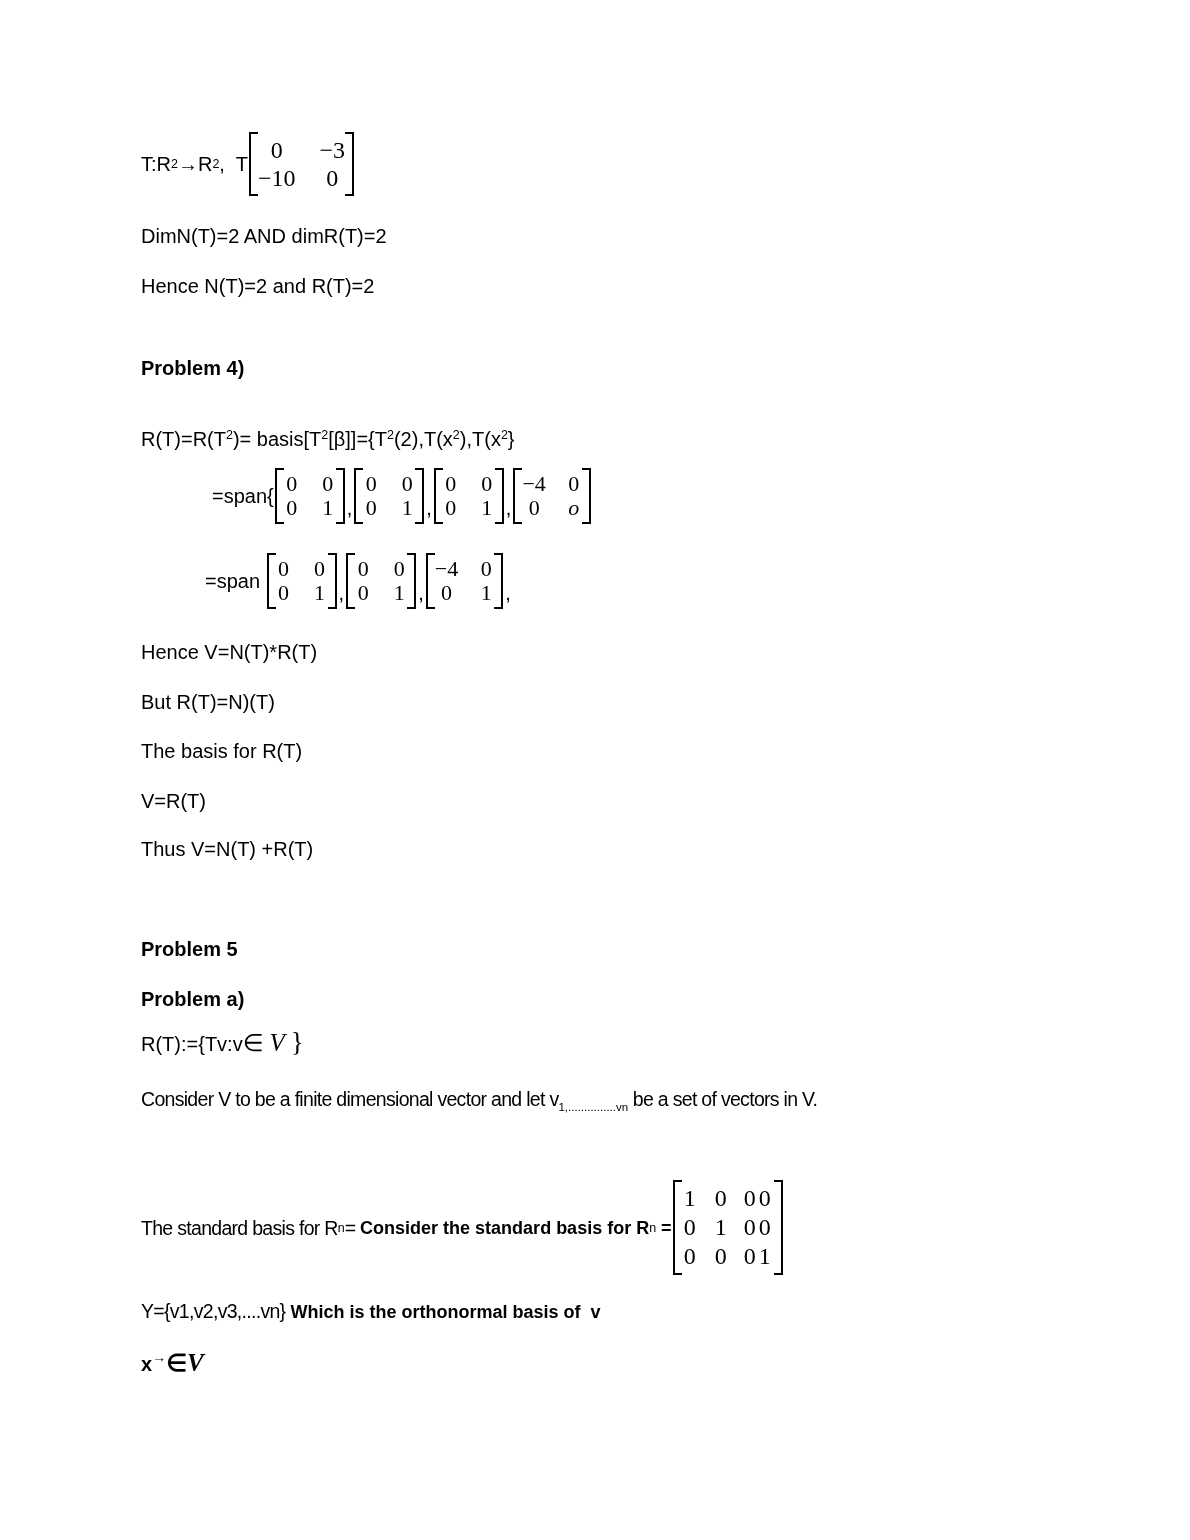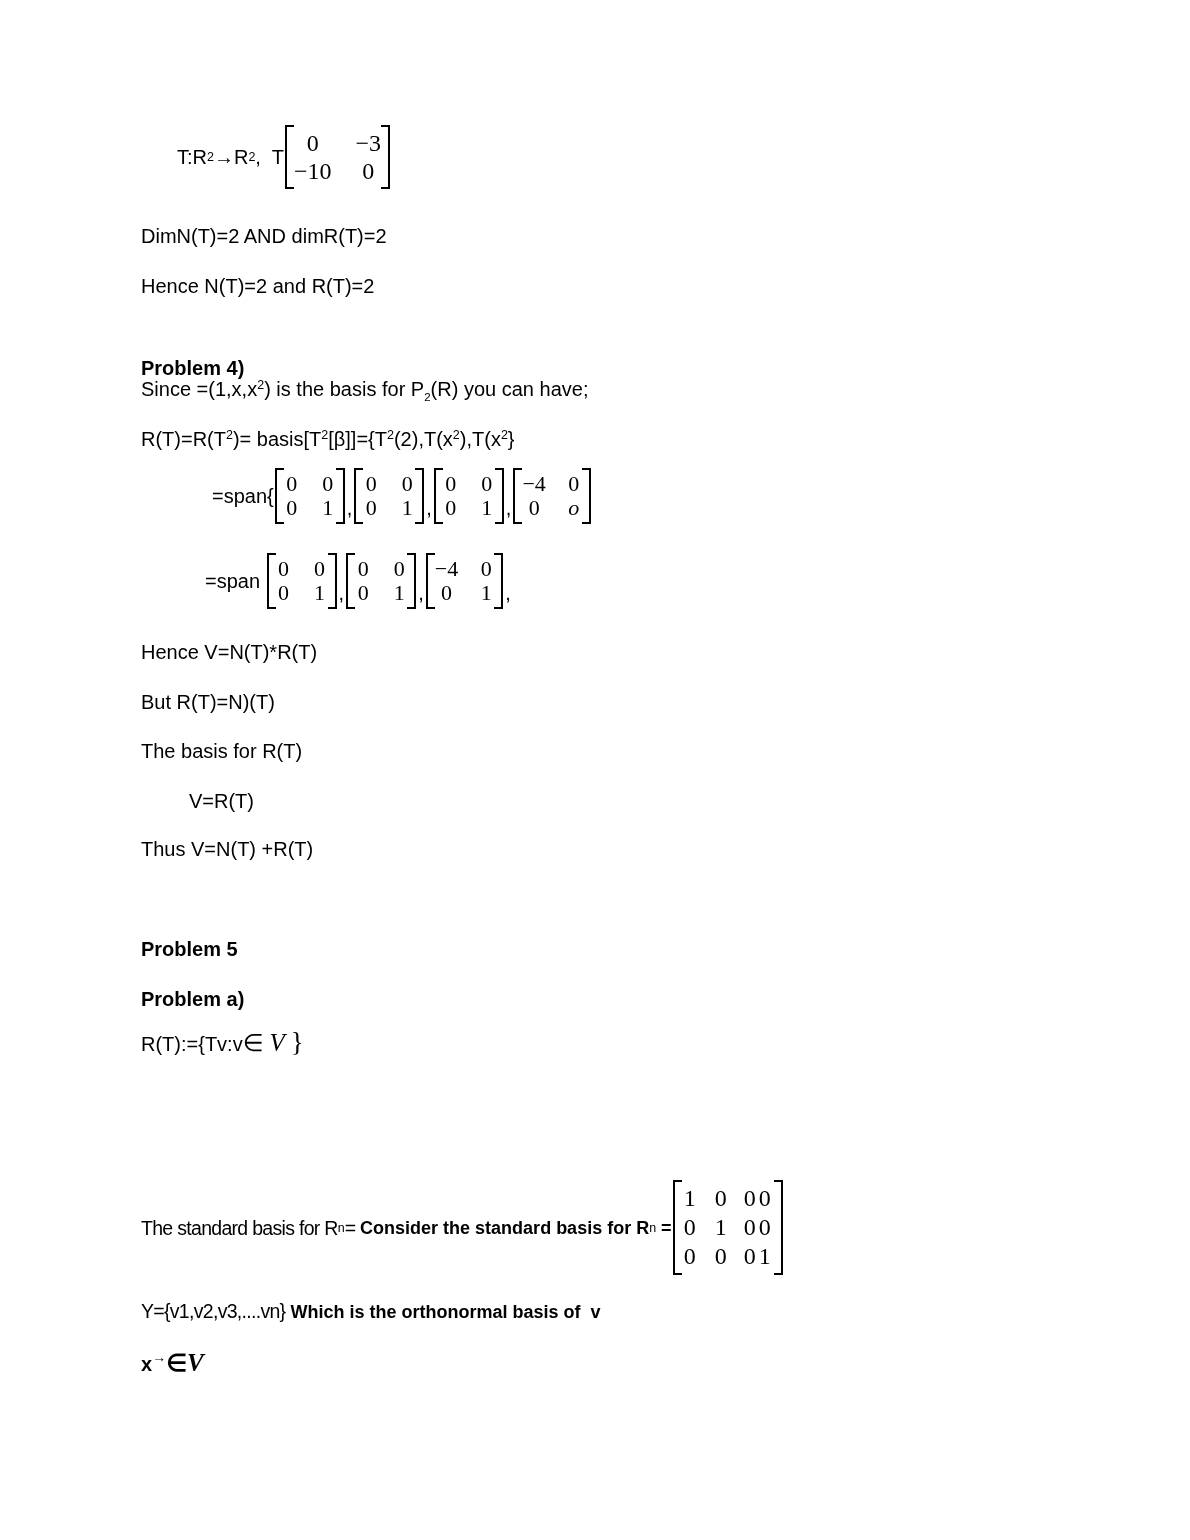--- a/index.html
+++ b/index.html
@@ -31,52 +31,52 @@
   .mcomma{align-self:flex-end;padding:0 1px 4px 1px;font-size:20px;}
   .elem{font-family:"Liberation Serif",serif;font-size:24px;}
   .vital{font-family:"Liberation Serif",serif;font-style:italic;font-size:25px;}
   .brace{font-family:"Liberation Serif",serif;font-size:27px;font-weight:300;}
 </style>
 </head>
 <body>
 
 <div class="page">
 
-  <p class="ln flexln" style="top:125px;left:141px;margin-left:36px;"><span>T:R</span><sup class="s">2</sup><span>→R</span><sup class="s">2</sup><span>,  T</span><span class="mx"><span class="mg g-lg"><span>0</span><span>−3</span><span>−10</span><span>0</span></span></span></p>
+  <p class="ln flexln" style="top:132px;left:141px;"><span>T:R</span><sup class="s">2</sup><span>→R</span><sup class="s">2</sup><span>,  T</span><span class="mx"><span class="mg g-lg"><span>0</span><span>−3</span><span>−10</span><span>0</span></span></span></p>
 
   <p class="ln" style="top:224px;left:141px;">DimN(T)=2 AND dimR(T)=2</p>
 
   <p class="ln" style="top:274px;left:141px;">Hence N(T)=2 and R(T)=2</p>
 
   <p class="ln b" style="top:324px;left:141px;margin-top:32px;">Problem 4)</p>
 
-  <p class="ln" style="top:373px;left:141px;"><span>Since =(1,x,x</span><sup class="s">2</sup><span>) is the basis for P</span><sub class="s">2</sub><span>(R) you can have;</span></p>
 
   <p class="ln" style="top:423px;left:141px;"><span>R(T)=R(T</span><sup class="s">2</sup><span>)= basis[T</span><sup class="s">2</sup><span>[β]]={T</span><sup class="s">2</sup><span>(2),T(x</span><sup class="s">2</sup><span>),T(x</span><sup class="s">2</sup><span>}</span></p>
 
   <p class="ln flexln" style="top:468px;left:212px;"><span>=span{</span><span class="mx"><span class="mg g-sm"><span>0</span><span>0</span><span>0</span><span>1</span></span></span><span class="mcomma">,</span><span class="mx"><span class="mg g-sm"><span>0</span><span>0</span><span>0</span><span>1</span></span></span><span class="mcomma">,</span><span class="mx"><span class="mg g-sm"><span>0</span><span>0</span><span>0</span><span>1</span></span></span><span class="mcomma">,</span><span class="mx"><span class="mg g-sm"><span>−4</span><span>0</span><span>0</span><span class="it">o</span></span></span></p>
 
   <p class="ln flexln" style="top:553px;left:205px;"><span>=span </span><span class="mx"><span class="mg g-sm"><span>0</span><span>0</span><span>0</span><span>1</span></span></span><span class="mcomma">,</span><span class="mx"><span class="mg g-sm"><span>0</span><span>0</span><span>0</span><span>1</span></span></span><span class="mcomma">,</span><span class="mx"><span class="mg g-sm"><span>−4</span><span>0</span><span>0</span><span>1</span></span></span><span class="mcomma">,</span></p>
 
   <p class="ln" style="top:640px;left:141px;">Hence V=N(T)*R(T)</p>
 
   <p class="ln" style="top:690px;left:141px;">But R(T)=N)(T)</p>
 
   <p class="ln" style="top:739px;left:141px;">The basis for R(T)</p>
 
-  <p class="ln" style="top:789px;left:141px;margin-left:48px;">V=R(T)</p>
+  <p class="ln" style="top:789px;left:141px;">V=R(T)</p>
 
   <p class="ln" style="top:837px;left:141px;">Thus V=N(T) +R(T)</p>
 
   <p class="ln b" style="top:937px;left:141px;">Problem 5</p>
 
   <p class="ln b" style="top:987px;left:141px;">Problem a)</p>
 
   <p class="ln" style="top:1030px;left:141px;"><span>R(T):={Tv:v</span><span class="elem">∈ </span><span class="vital">V </span><span class="brace">}</span></p>
 
+  <p class="ln narrow" style="top:1087px;left:141px;"><span>Consider V to be a finite dimensional vector and let v</span><sub class="s">1,...............vn</sub><span> be a set of vectors in V.</span></p>
 
 
   <p class="ln flexln" style="top:1180px;left:141px;"><span class="narrow">The standard basis for R</span><sup class="s narrow">n</sup><span class="narrow">= </span><span class="big">Consider the standard basis for R</span><sup class="s">n</sup><span class="big"> =</span><span class="mx"><span class="mg g-id"><span>1</span><span>0</span><span class="wide">00</span><span>0</span><span>1</span><span class="wide">00</span><span>0</span><span>0</span><span class="wide">01</span></span></span></p>
 
   <p class="ln" style="top:1299px;left:141px;"><span class="narrow">Y={v1,v2,v3,....vn}</span><span class="big"> Which is the orthonormal basis of  v</span></p>
 
   <p class="ln" style="top:1345px;left:141px;font-weight:bold;"><span>x</span><sup class="arr">→</sup><span class="elem">∈</span><span class="vital">V</span></p>
 
 </div>
 

